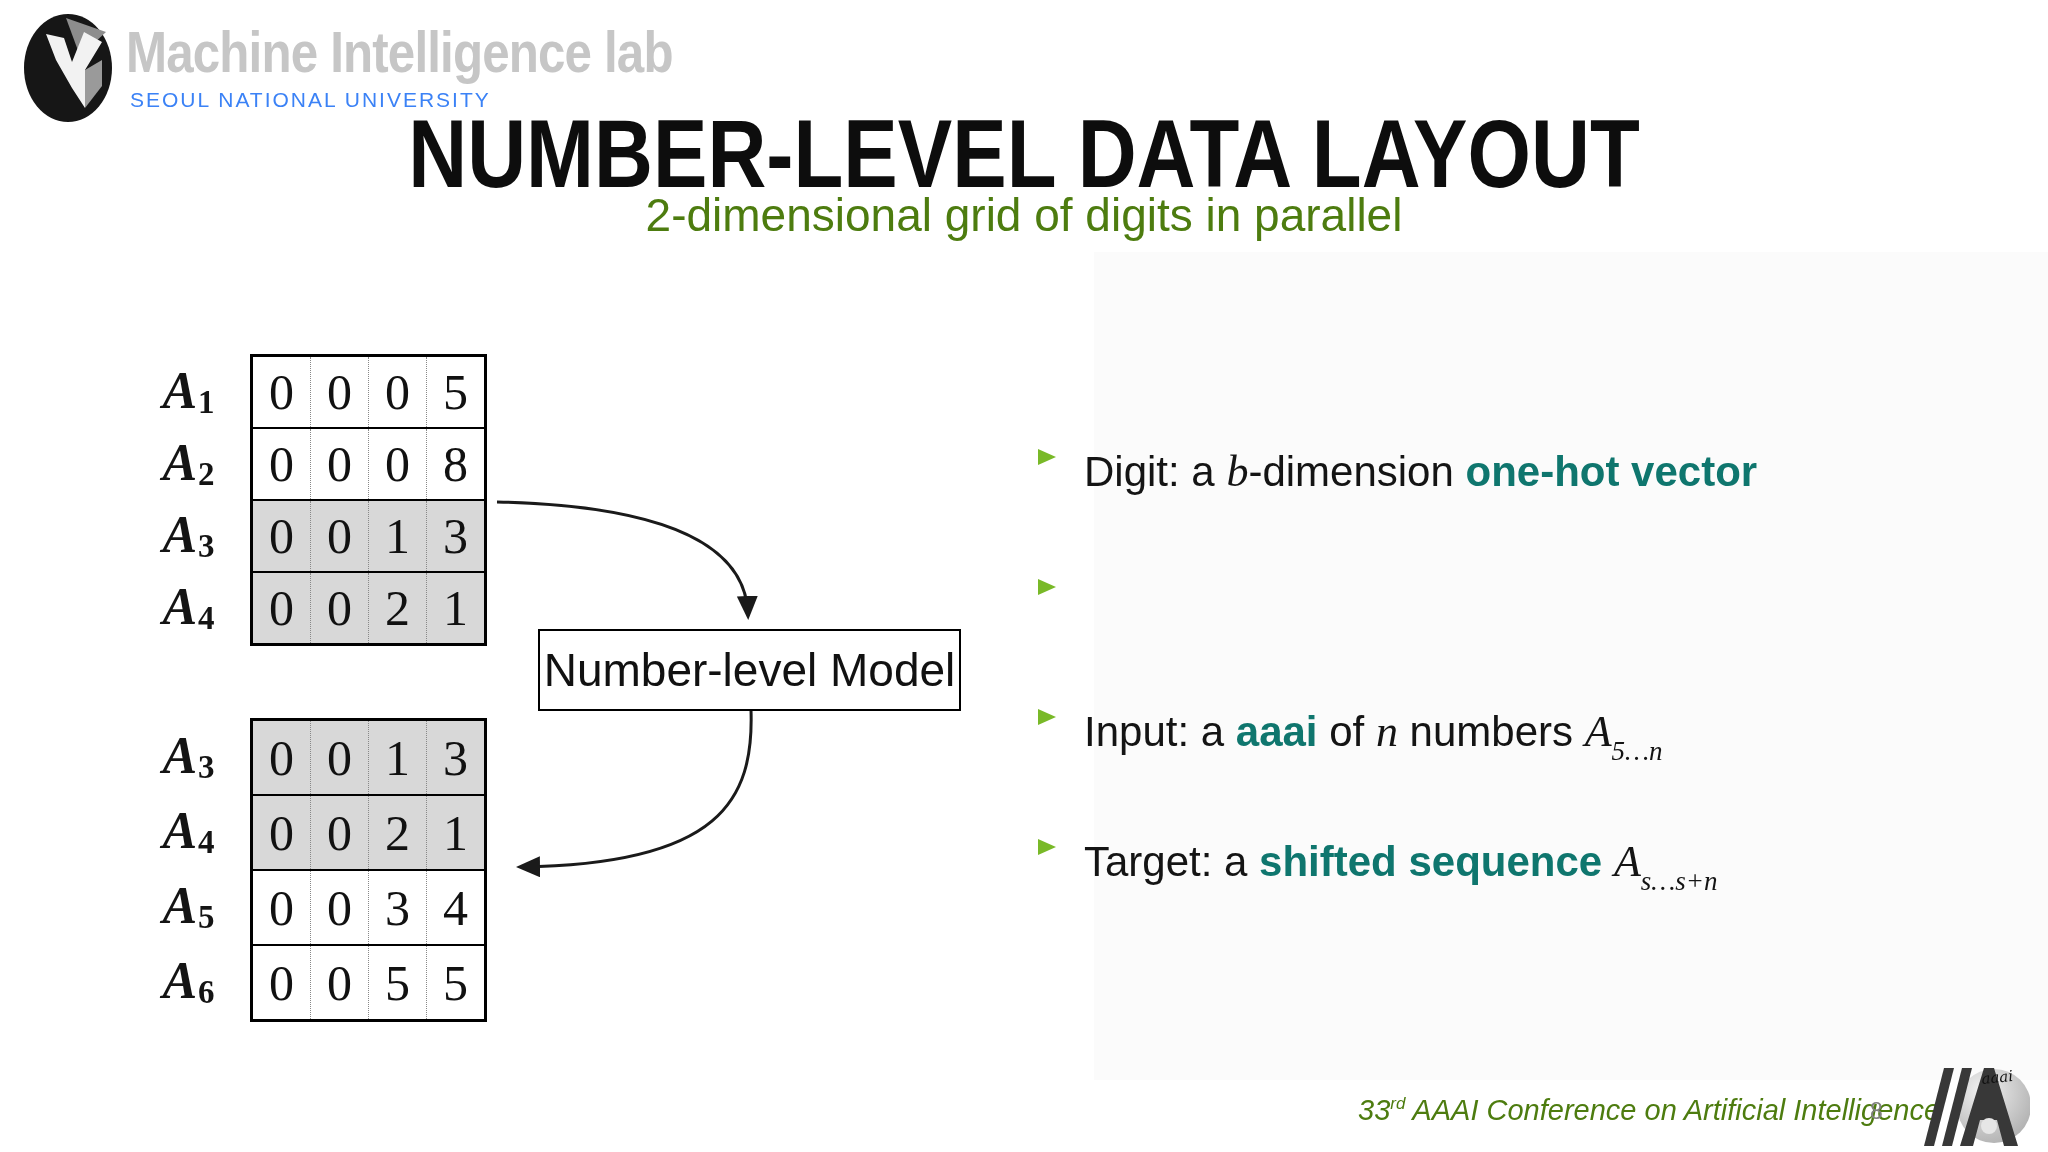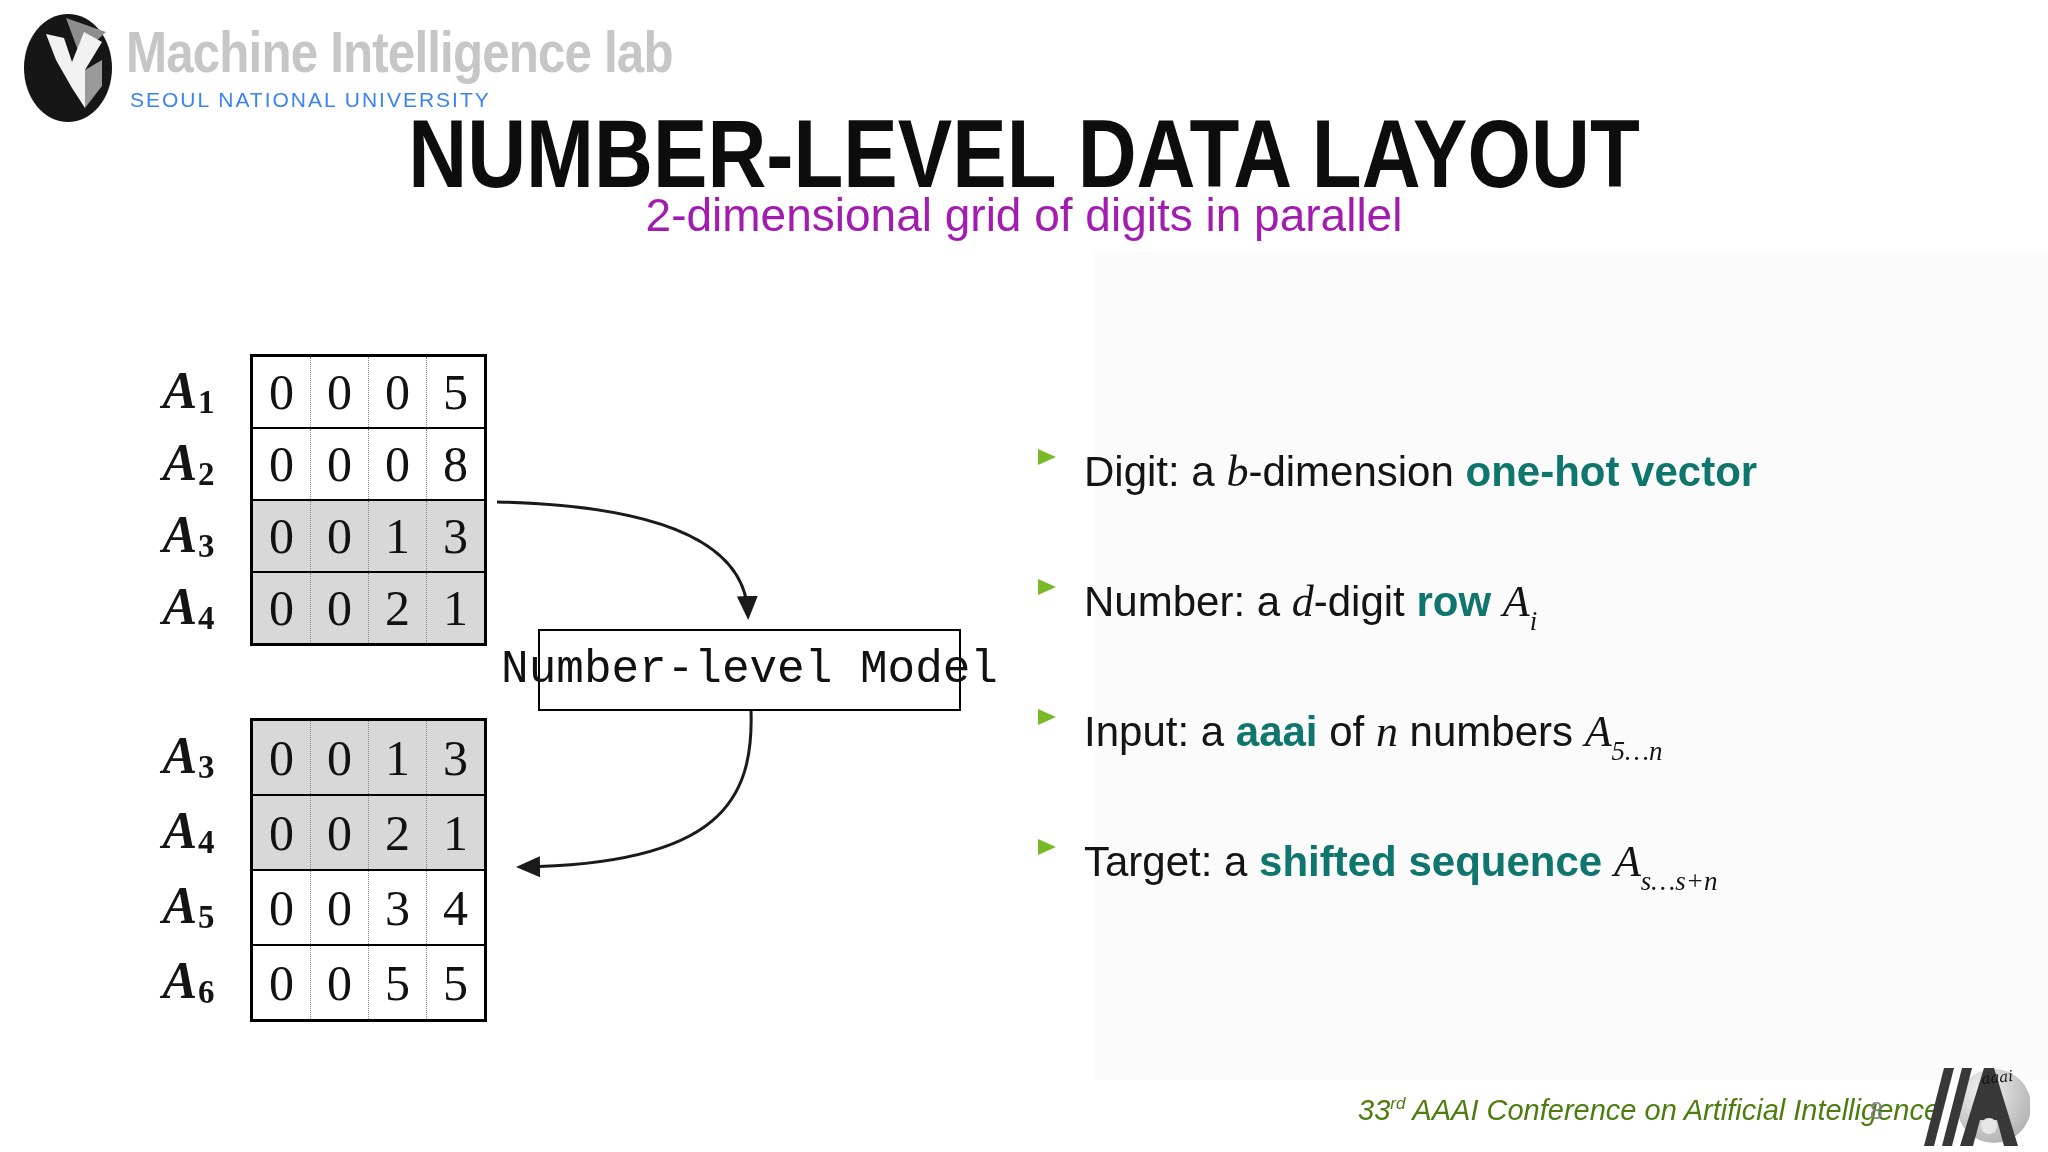--- a/index.html
+++ b/index.html
@@ -14,42 +14,42 @@
   .lab-name{position:absolute;left:126px;top:18px;font-size:58px;font-weight:700;color:#c6c6c6;
             letter-spacing:-1px;transform:scaleX(.85);transform-origin:left top;white-space:nowrap;}
   .lab-org{position:absolute;left:130px;top:88px;font-size:21px;color:#3b82f6;letter-spacing:2px;
            white-space:nowrap;}
 
   
   .title{position:absolute;left:0;top:106px;width:2048px;text-align:center;font-size:96px;
          font-weight:700;color:#0d0d0d;line-height:1.0;letter-spacing:0;
          transform:scaleX(.85);transform-origin:center top;white-space:nowrap;}
   .subtitle{position:absolute;left:0;top:188px;width:2048px;text-align:center;font-size:46px;
-            color:#a21caf;white-space:nowrap;}
+            color:#4d7c0f;white-space:nowrap;}
 
   
   .grid-wrap{position:absolute;display:flex;}
   .labels{display:flex;flex-direction:column;width:96px;}
   .glabel{display:flex;align-items:center;justify-content:center;color:#141414;}
   .gA{font-family:"Liberation Serif",serif;font-style:italic;font-weight:700;font-size:52px;}
   .gsub{font-family:"Liberation Serif",serif;font-weight:700;font-size:33px;position:relative;top:12px;left:1px;}
   .gtable{border:3px solid #000;background:#fff;align-self:flex-start;}
   .grow{display:flex;}
   .grow + .grow{border-top:2px solid #000;}
   .grow.shaded{background:#d8d8d8;}
   .cell{width:57px;display:flex;align-items:center;justify-content:center;
         font-family:"Liberation Serif",serif;font-size:50px;color:#111;}
   .cell + .cell{border-left:1px dotted #888;}
   .g-top .cell{height:70px;} .g-top .glabel{height:72px;}
   .g-bot .cell{height:73px;} .g-bot .glabel{height:75px;}
 
   
   .model-box{position:absolute;left:538px;top:629px;width:419px;height:78px;border:2px solid #000;
              background:#fff;display:flex;align-items:center;justify-content:center;
-             font-family:Liberation Mono, monospace;font-size:46px;color:#111;white-space:nowrap;}
+             font-family:Liberation Sans, sans-serif;font-size:46px;color:#111;white-space:nowrap;}
 
   .arrows{position:absolute;left:0;top:0;pointer-events:none;}
 
   
   .bullets{position:absolute;left:1038px;top:406px;width:980px;}
   .bullet{height:130px;display:flex;align-items:center;}
   .tri{width:0;height:0;border-left:18px solid #79b928;border-top:8px solid transparent;
        border-bottom:8px solid transparent;margin-right:28px;transform:translateY(-14px);flex:0 0 auto;}
   .btext{font-size:42px;color:#141414;white-space:nowrap;}
   .teal{color:#0f766e;font-weight:700;}
@@ -188,21 +188,20 @@
     </div>
   </div>
 
   <div class="bullets">
     <div class="bullet">
       <span class="tri"></span>
       <span class="btext"><span>Digit: a </span><span class="math">b</span><span>-dimension </span><span class="teal">one-hot vector</span></span>
     </div>
     <div class="bullet">
       <span class="tri"></span>
-      <span class="btext"><span>Number: a </span><span class="math">d</span><span>-digit </span><span class="teal">row </span><span class="math">A</span><span class="msub">i</span></span>
     </div>
     <div class="bullet">
       <span class="tri"></span>
       <span class="btext"><span>Input: a </span><span class="teal">aaai </span><span>of </span><span class="math">n</span><span> numbers </span><span class="math">A</span><span class="msub">5…n</span></span>
     </div>
     <div class="bullet">
       <span class="tri"></span>
       <span class="btext"><span>Target: a </span><span class="teal">shifted sequence </span><span class="math">A</span><span class="msub">s…s+n</span></span>
     </div>
   </div>

